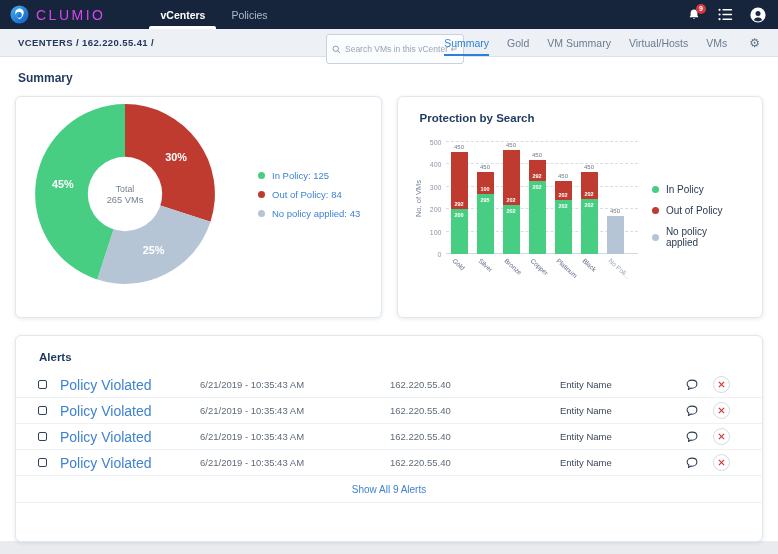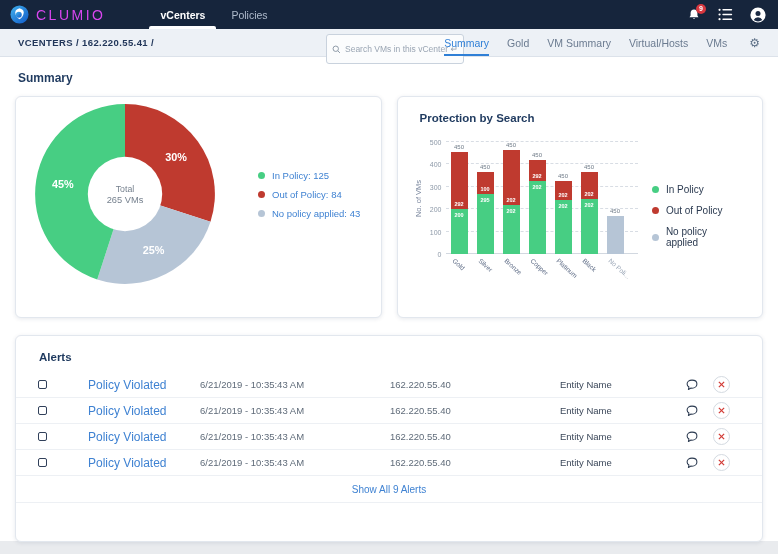--- a/index.html
+++ b/index.html
@@ -69,21 +69,21 @@
   .bar-legend { margin-left:auto; margin-right:10px; align-self:center; gap:10px; }
 
   
   .alerts-card { margin-top:17px; height:207px; }
   .alerts-title { padding:15px 23px 9px 23px; }
   .tbl-row { display:grid; grid-template-columns:22px 140px 190px 170px 115px 34px 1fr; align-items:center; padding:0 22px; }
   .tbl-head { height:24px; border-bottom:1px solid #E7EBF0; }
   .th { font-size:8.5px; font-weight:bold; letter-spacing:.5px; color:#273850; }
   .tbl-body .tbl-row { height:26px; border-bottom:1px solid #EDF0F4; }
   .checkbox { width:9px; height:9px; border:1.2px solid #31405A; border-radius:2px; background:#fff; cursor:pointer; }
-  .cell-link { font-size:12px; color:#3F82D2; cursor:pointer;margin-left:28px; }
+  .cell-link { font-size:14px; color:#3F82D2; cursor:pointer; }
   .cell-dim { font-size:9.5px; color:#5F6B79; }
   .cell-dark { font-size:9.5px; color:#3C485A; }
   .chat-cell { display:flex; justify-content:center; }
   .x-cell { display:flex; justify-content:flex-end; padding-right:10px; }
   .x-circle { width:17px; height:17px; border:1px solid #D4DAE1; border-radius:50%; background:#fff; display:flex; align-items:center; justify-content:center; cursor:pointer; }
   .show-all { text-align:center; font-size:10px; color:#3F82D2; padding:8px 0 7px 0; border-bottom:1px solid #EDF0F4; cursor:pointer; }
 
   .icon-btn { cursor:pointer; display:flex; align-items:center; }
 </style>
 </head>

